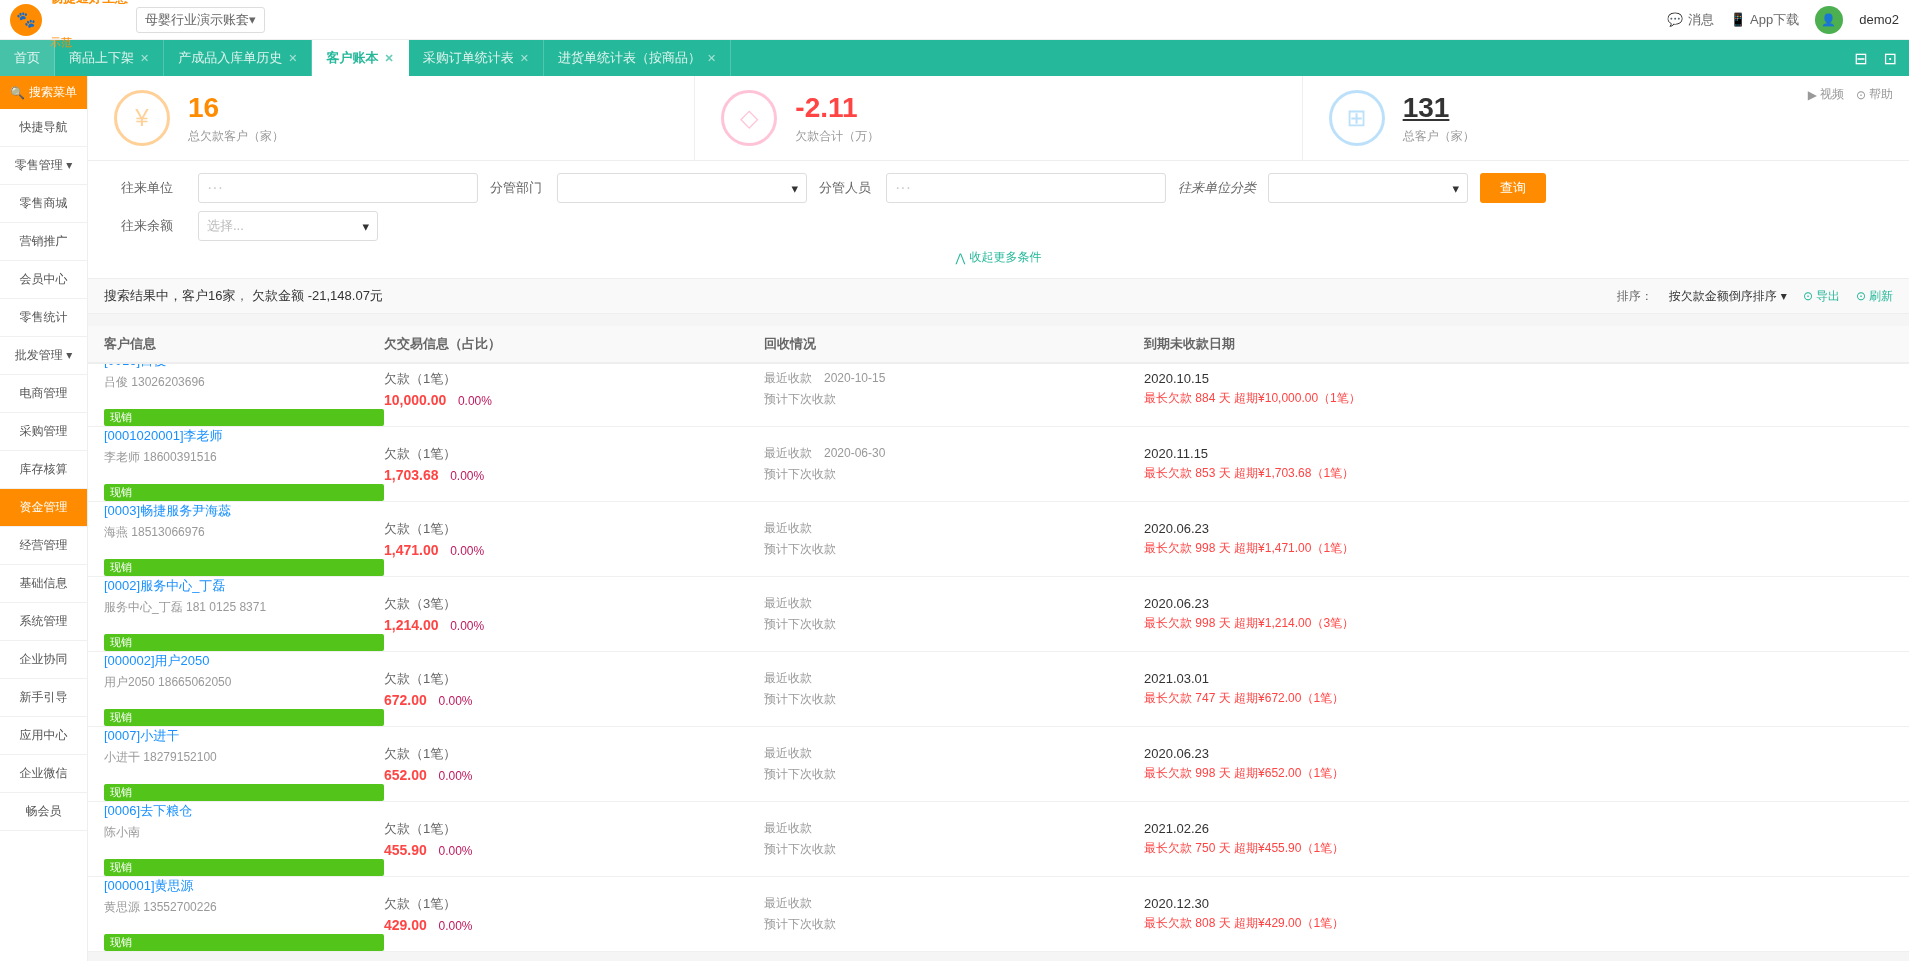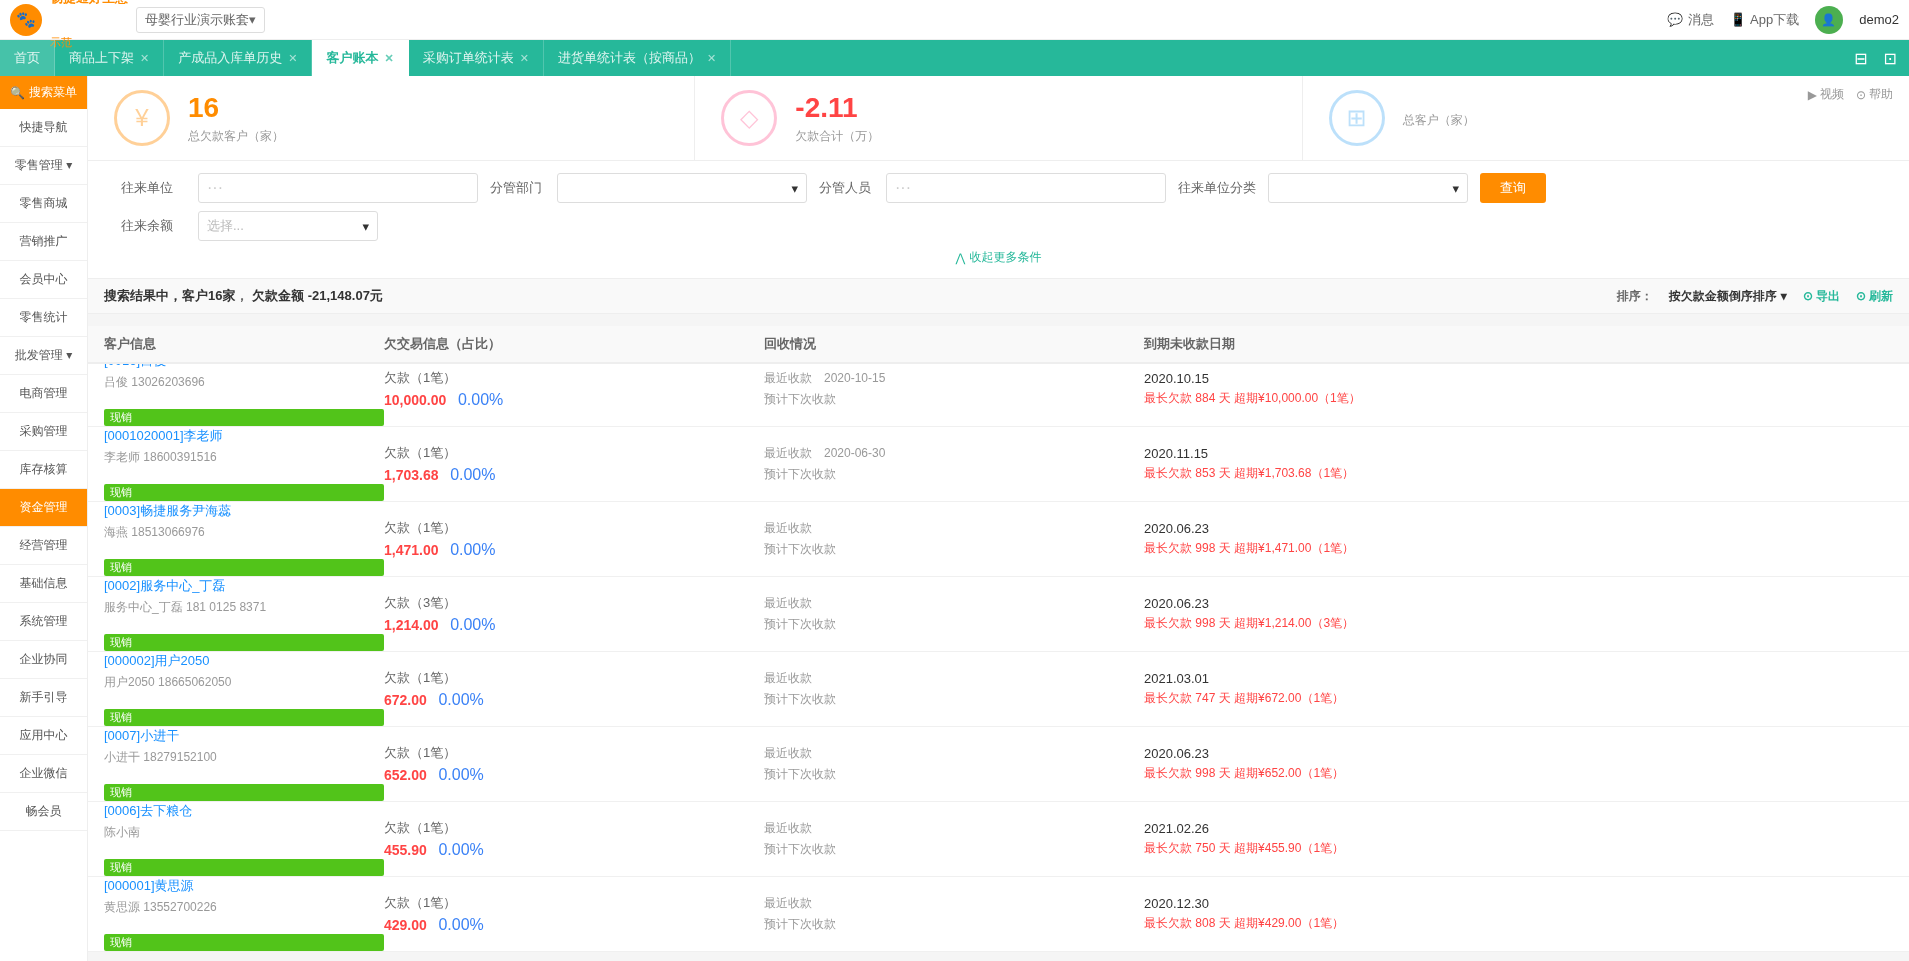--- a/index.html
+++ b/index.html
@@ -89,41 +89,41 @@
     .filter-row { display: flex; align-items: center; gap: 12px; margin-bottom: 8px; margin-left: 17px; }
     .filter-label { font-size: 13px; color: #666; white-space: nowrap; min-width: 65px; }
     .filter-input { flex: 1; height: 30px; border: 1px solid #ddd; border-radius: 3px; padding: 0 8px; font-size: 13px; display: flex; align-items: center; color: #333; position: relative; cursor: pointer; }
     .filter-input-dots { color: #ccc; font-size: 16px; }
     .filter-select { flex: 1; height: 30px; border: 1px solid #ddd; border-radius: 3px; padding: 0 8px; font-size: 13px; display: flex; align-items: center; justify-content: space-between; color: #333; cursor: pointer; }
     .filter-select-placeholder { color: #bbb; }
     .search-btn { background: #ff8c00; color: white; border: none; padding: 6px 20px; border-radius: 3px; font-size: 13px; cursor: pointer; }
     .collapse-btn { display: flex; align-items: center; justify-content: center; color: #26b89a; font-size: 12px; cursor: pointer; gap: 4px; margin-top: 4px; }
     
     
-    .result-info { background: #f9f9f9; padding: 8px 16px; display: flex; align-items: center; justify-content: space-between; border-bottom: 1px solid #eee; font-weight: bold; }
+    .result-info { background: #f9f9f9; padding: 8px 16px; display: flex; align-items: center; justify-content: space-between; border-bottom: 1px solid #eee; }
     .result-text { font-size: 13px; color: #666; }
     .result-text span { color: #333; }
     .result-actions { display: flex; align-items: center; gap: 16px; font-size: 12px; color: #666; }
     .sort-select { color: #333; cursor: pointer; display: flex; align-items: center; gap: 4px; }
     .action-btn { cursor: pointer; display: flex; align-items: center; gap: 3px; color: #26b89a; }
     
     
     .table-wrap { overflow-y: auto; flex: 1; }
     .table-header { display: grid; grid-template-columns: 280px 380px 380px 1fr; background: #f9f9f9; border-bottom: 2px solid #eee; padding: 0 16px; height: 38px; align-items: center; font-size: 13px; color: #666; font-weight: bold; position: sticky; top: 12px; z-index: 10; }
     .table-row { display: grid; grid-template-columns: 280px 380px 380px 1fr; padding: 0 16px; border-bottom: 1px solid #f0f0f0; background: #fff; min-height: 72px; align-items: center; }
     
     .customer-info { display: flex; flex-direction: column; gap: 4px; }
     .customer-name { color: #1890ff; font-size: 13px; cursor: pointer; text-decoration: none; }
     .customer-phone { font-size: 12px; color: #999; }
     .customer-tag { display: inline-block; background: #52c41a; color: white; font-size: 11px; padding: 1px 6px; border-radius: 2px; margin-top: 14px; }
     
     .debt-info { display: flex; flex-direction: column; gap: 4px; }
     .debt-count { font-size: 13px; color: #666; }
     .debt-amount { font-size: 14px; color: #ff4444; font-weight: bold; }
-    .debt-percent { font-size: 16px; color: #3b82f6; margin-left: 8px; }
+    .debt-percent { font-size: 12px; color: #be185d; margin-left: 8px; }
     
     .collect-info { display: flex; flex-direction: column; gap: 4px; }
     .collect-date { font-size: 12px; color: #999; }
     .collect-next { font-size: 12px; color: #999; }
     
     .expire-info { display: flex; flex-direction: column; gap: 4px; }
     .expire-date { font-size: 13px; color: #333; }
     .expire-overdue { font-size: 12px; color: #ff4444; cursor: pointer; }
     
     
@@ -279,20 +279,21 @@
         <div>
           <div class="stat-value red">-2.11</div>
           <div class="stat-label">欠款合计（万）</div>
         </div>
       </div>
       <div class="stat-card">
         <div class="stat-icon">
           <div class="stat-icon-circle blue">⊞</div>
         </div>
         <div style="flex:1;">
+          <div class="stat-value black" style="cursor:pointer;">131</div>
           <div class="stat-label">总客户（家）</div>
         </div>
         <div class="stat-top-right">
           <div class="stat-top-btn">
             <span>▶</span>
             <span>视频</span>
           </div>
           <div class="stat-top-btn">
             <span>⊙</span>
             <span>帮助</span>
@@ -309,21 +310,21 @@
         </div>
         <span class="filter-label" style="min-width:55px;">分管部门</span>
         <div class="filter-select" style="max-width:250px;">
           <span></span>
           <span>▾</span>
         </div>
         <span class="filter-label" style="min-width:55px;">分管人员</span>
         <div class="filter-input" style="max-width:280px;">
           <span class="filter-input-dots">···</span>
         </div>
-        <span class="filter-label" style="min-width:75px;">往来单位分类</span>
+        <span class="filter-label" style="min-width:75px;font-style:italic;">往来单位分类</span>
         <div class="filter-select" style="max-width:200px;flex:1;">
           <span></span>
           <span>▾</span>
         </div>
         <button class="search-btn">查询</button>
       </div>
       <div class="filter-row">
         <span class="filter-label">往来余额</span>
         <div class="filter-select" style="max-width:180px;">
           <span class="filter-select-placeholder">选择...</span>

